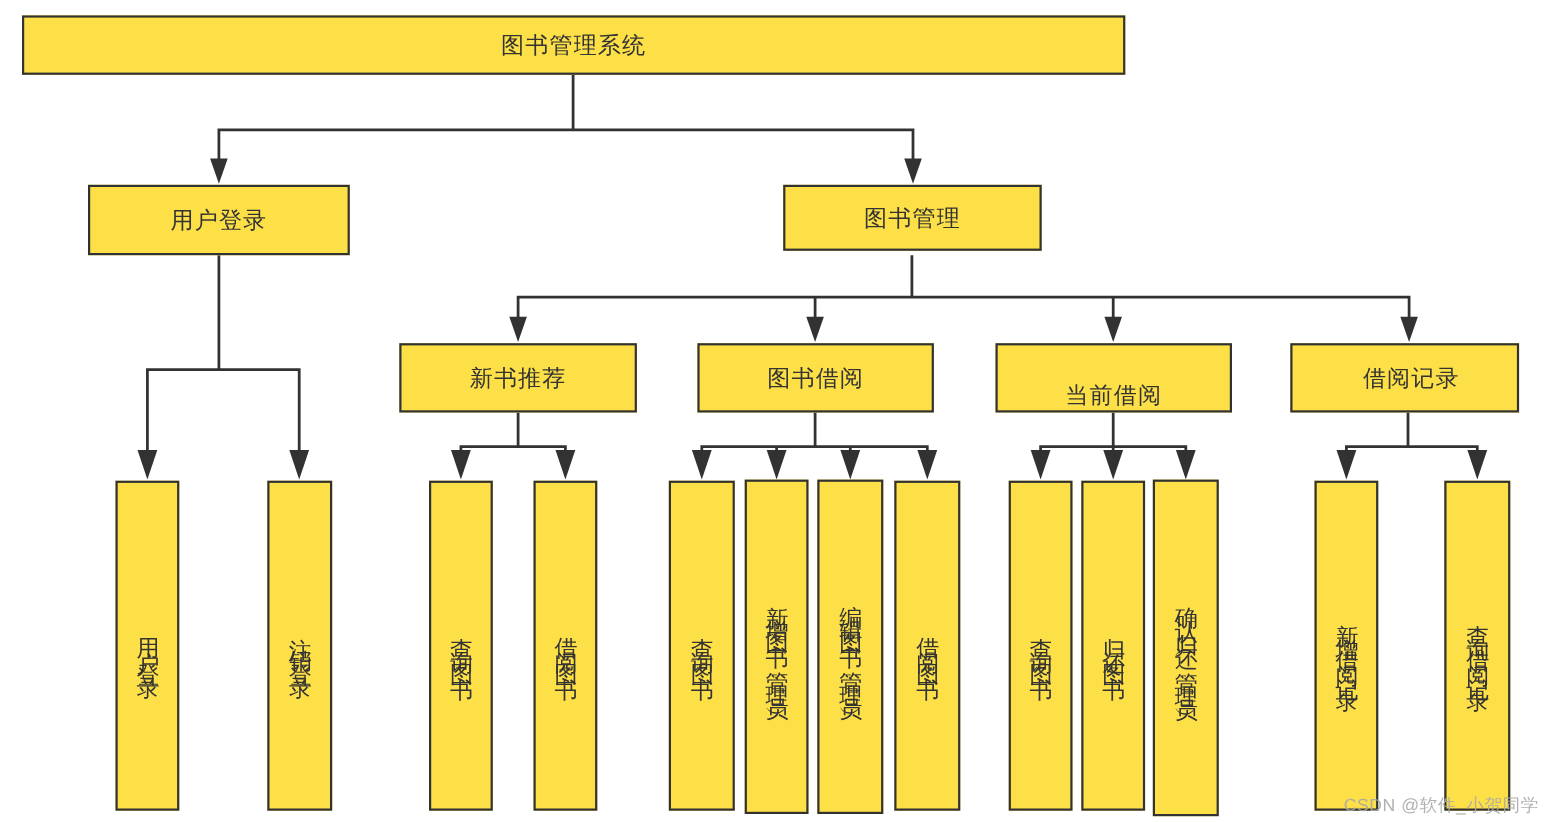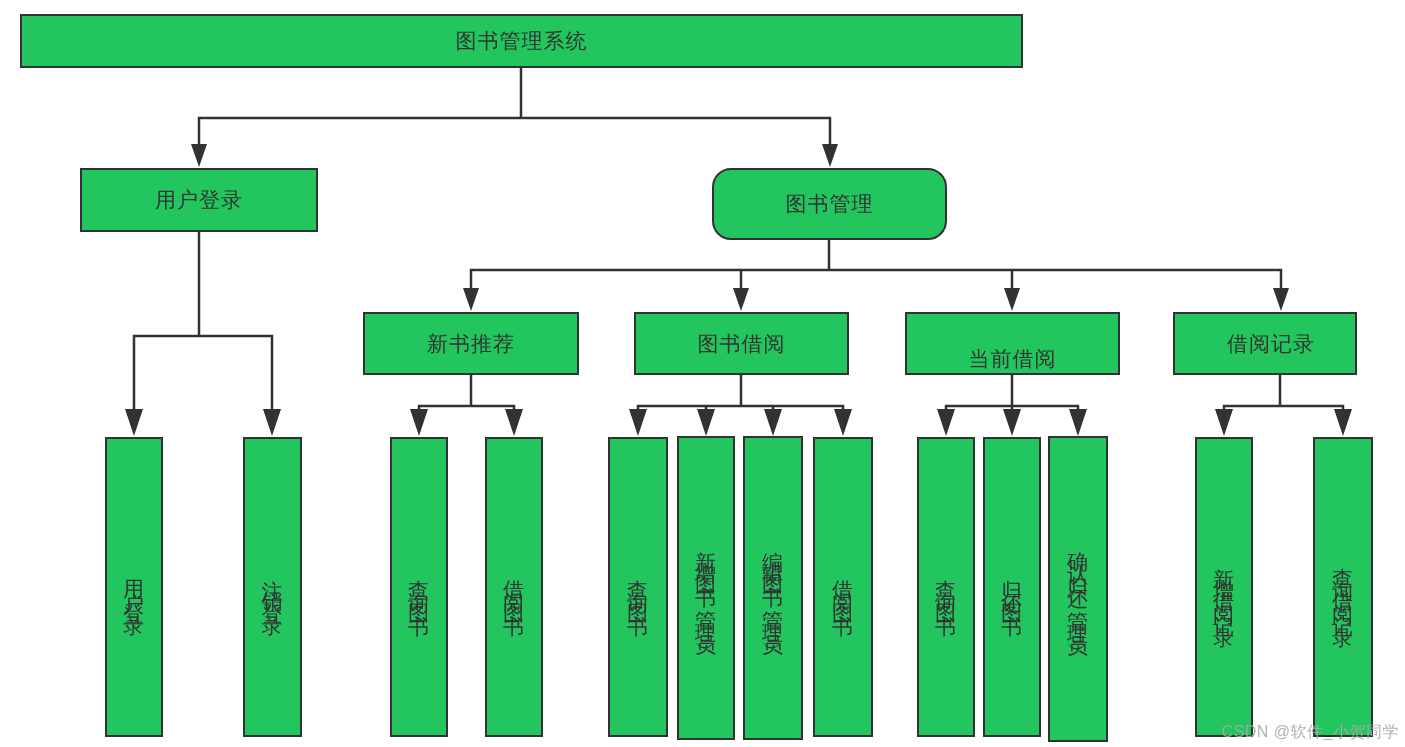--- a/index.html
+++ b/index.html
@@ -18,21 +18,21 @@
   #connectors {
     position: absolute;
     left: 0;
     top: 0;
     width: 1405px;
     height: 747px;
   }
   .node {
     position: absolute;
     box-sizing: border-box;
-    background: #22c55e;
+    background: #fde047;
     border: 2.5px solid #323232;
     display: flex;
     align-items: center;
     justify-content: center;
     color: #333333;
   }
   .node .lbl {
     font-size: 21px;
     letter-spacing: 1px;
     color: #333333;
@@ -104,34 +104,34 @@
     </g>
   </svg>
 
   <div class="node h" style="left:20px; top:14px; width:1003px; height:54px;">
     <span class="lbl">图书管理系统</span>
   </div>
 
   <div class="node h" style="left:80px; top:168px; width:238px; height:64px;">
     <span class="lbl">用户登录</span>
   </div>
-  <div class="node h" style="left:712px; top:168px; width:235px; height:72px;border-radius:19px;">
+  <div class="node h" style="left:712px; top:168px; width:235px; height:60px;">
     <span class="lbl">图书管理</span>
   </div>
 
   <div class="node h" style="left:634px; top:312px; width:215px; height:63px;">
     <span class="lbl">图书借阅</span>
   </div>
   <div class="node h" style="left:363px; top:312px; width:216px; height:63px;">
     <span class="lbl">新书推荐</span>
   </div>
   <div class="node h" style="left:905px; top:312px; width:215px; height:63px;align-items:flex-end;">
     <span class="lbl">当前借阅</span>
   </div>
-  <div class="node h" style="left:1173px; top:312px; width:184px; height:63px;padding-left:12px;">
+  <div class="node h" style="left:1173px; top:312px; width:208px; height:63px;padding-left:12px;">
     <span class="lbl">借阅记录</span>
   </div>
 
   <div class="node v" style="left:105px; top:437px; width:58px; height:300px;">
     <span class="lbl">用户登录</span>
   </div>
   <div class="node v" style="left:243px; top:437px; width:59px; height:300px;">
     <span class="lbl">注销登录</span>
   </div>
 

